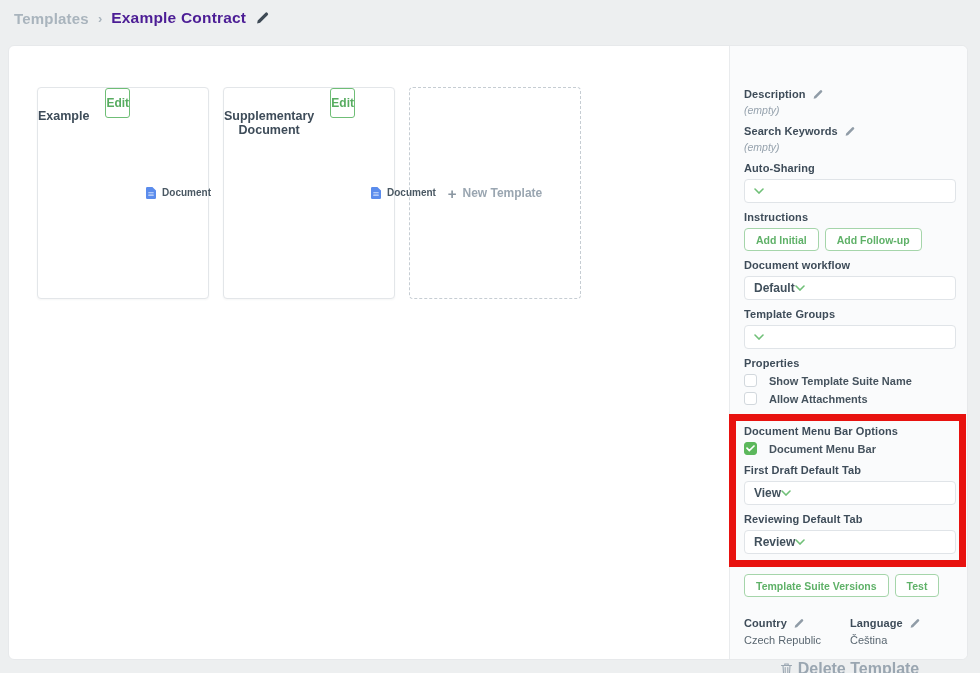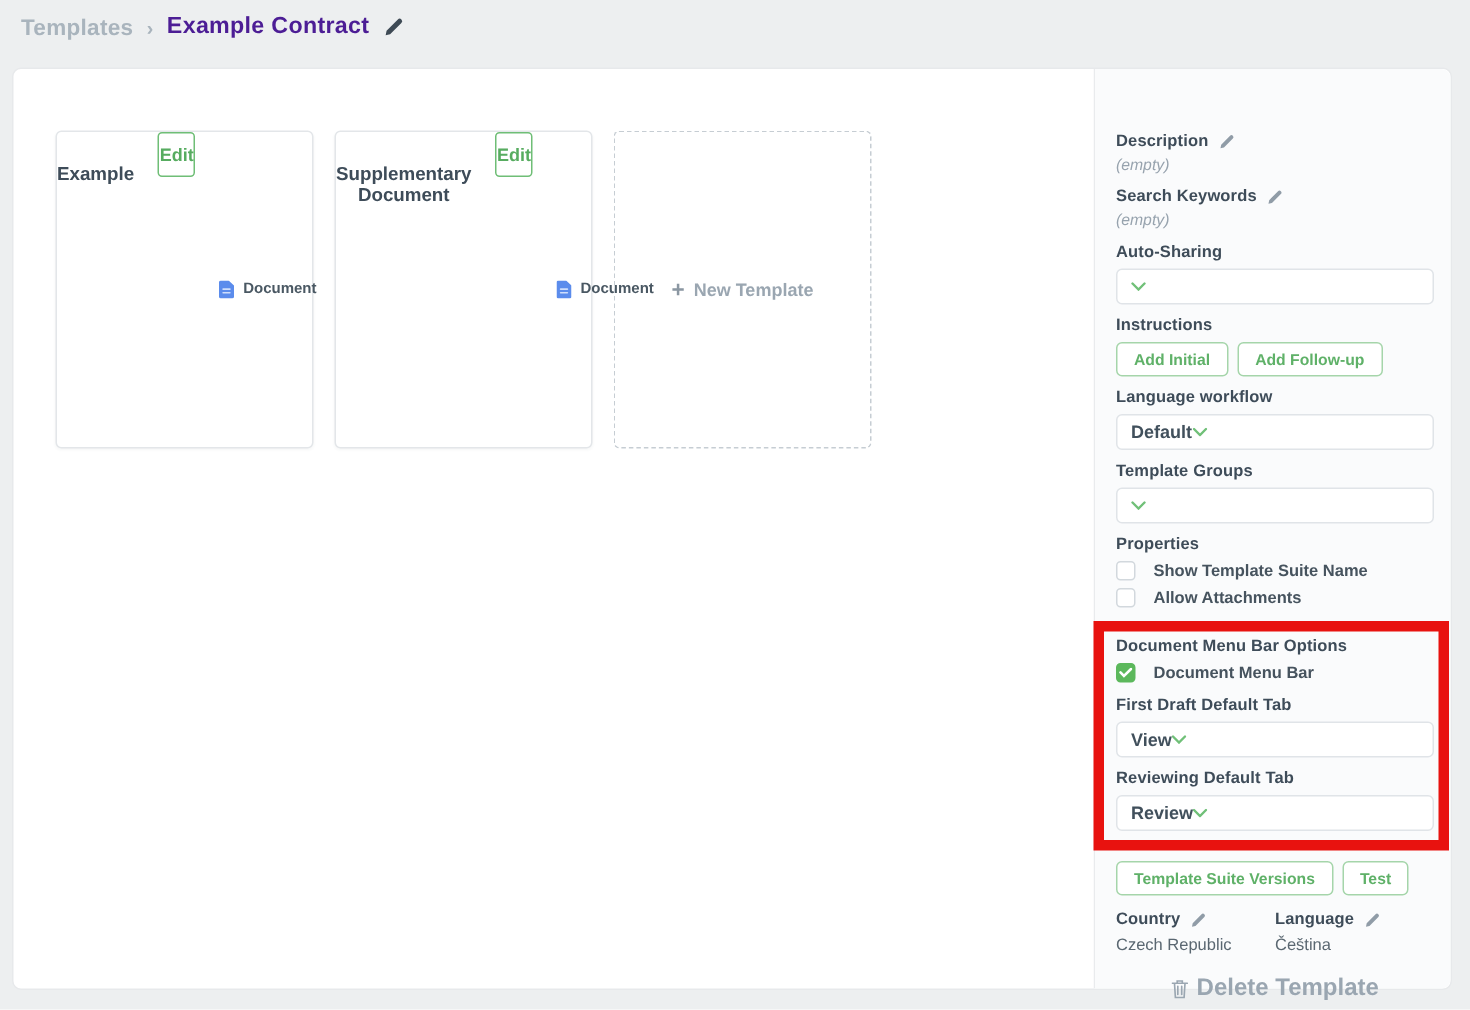--- a/index.html
+++ b/index.html
@@ -87,21 +87,21 @@
   .cb.checked { background: #5cb85c; border-color: #5cb85c; }
   .cb-label { font-size: 11px; font-weight: bold; color: #46535e; }
 
   .highlight {
     border: 7px solid #e8120f;
     margin: 3px -10px 7px -15px;
     padding: 4px 3px 6px 8px;
   }
   .highlight .field:last-child { margin-bottom: 0; }
 
-  .two-col { display: flex; margin-top: 10px; }
+  .two-col { display: flex; margin-top: 20px; }
   .two-col > div { width: 134px; }
   .col-val { font-size: 11px; color: #5a6771; line-height: 14px; margin-top: 3px; }
 
   .delete-row {
     margin-top: 13px; display: flex; align-items: center; justify-content: center; gap: 6px;
     color: #9aa6b1; font-size: 16px; font-weight: bold; cursor: pointer;
   }
   .trash svg { display: block; }
 </style>
 </head>
@@ -201,21 +201,21 @@
 
     <div class="field">
       <div class="lbl">Instructions</div>
       <div class="btn-row">
         <button class="gbtn">Add Initial</button>
         <button class="gbtn">Add Follow-up</button>
       </div>
     </div>
 
     <div class="field">
-      <div class="lbl">Language workflow</div>
+      <div class="lbl">Document workflow</div>
       <div class="select">
         <span class="select-value">Default</span>
         <span class="chev">
           <svg width="10" height="6" viewBox="0 0 10 6">
               <path d="M1 1l4 4 4-4" stroke="#70c078" stroke-width="1.6" fill="none" stroke-linecap="round"></path>
             </svg>
         </span>
       </div>
     </div>
 

